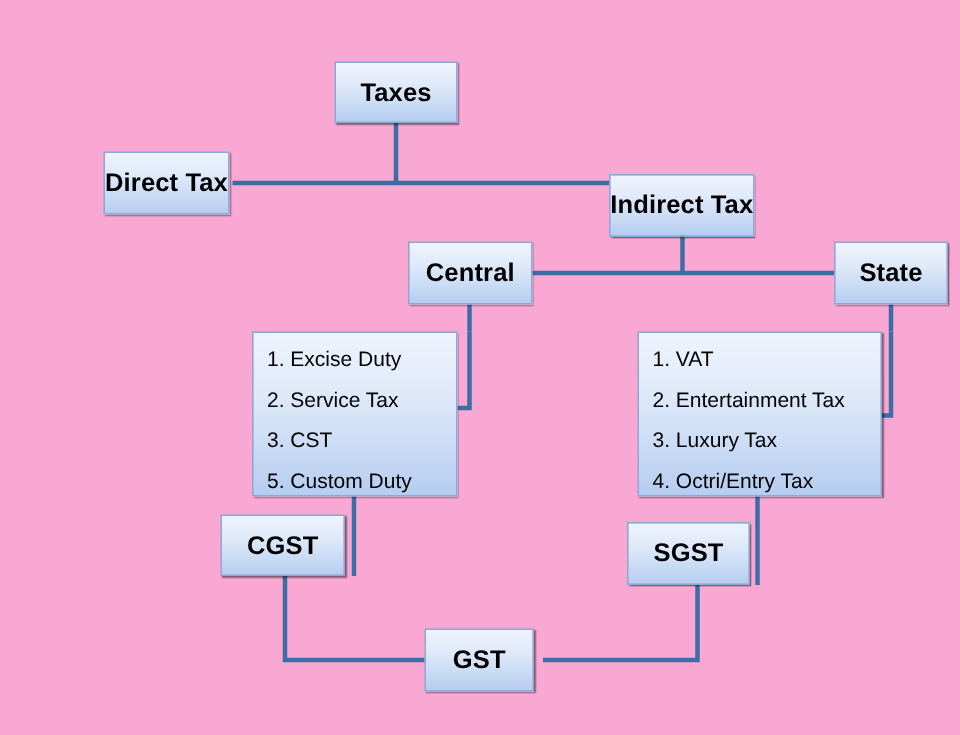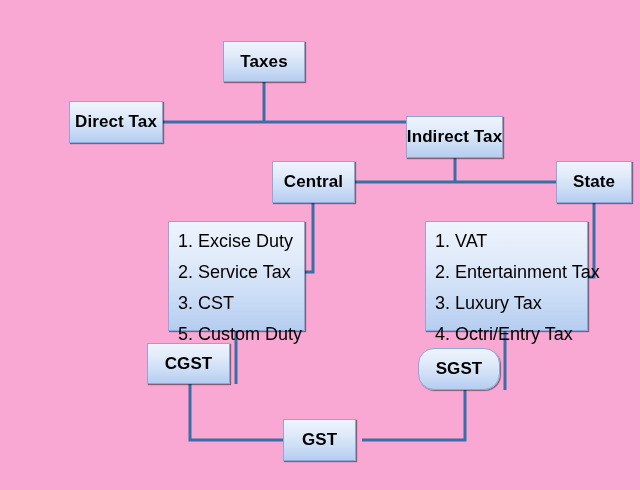--- a/index.html
+++ b/index.html
@@ -30,21 +30,21 @@
     line-height:1.05;
     white-space:nowrap;
   }
   .listnode{
     display:block;
     padding:10px 0 0 9px;
     justify-content:flex-start;
     align-items:flex-start;
   }
   .listnode .li{
-    font-size:18px;
+    font-size:14px;
     font-weight:400;
     color:#000;
     line-height:1.0;
     margin-bottom:13px;
     white-space:nowrap;
   }
 </style>
 </head>
 <body>
 
@@ -76,21 +76,21 @@
       <path d="M190,384 L190,440 L283,440"></path>
 
       <path d="M465,390 L465,440 L362,440"></path>
     </g>
   </svg>
 
   <div class="node" style="left:223px;top:41px;width:82px;height:41px;">
     <span class="label">Taxes</span>
   </div>
 
-  <div class="node" style="left:69px;top:101px;width:94px;height:42px;">
+  <div class="node" style="left:69px;top:101px;width:84px;height:42px;">
     <span class="label">Direct Tax</span>
   </div>
 
   <div class="node" style="left:406px;top:116px;width:97px;height:42px;">
     <span class="label">Indirect Tax</span>
   </div>
 
   <div class="node" style="left:556px;top:161px;width:76px;height:42px;">
     <span class="label">State</span>
   </div>
@@ -110,21 +110,21 @@
     <div class="li">1. VAT</div>
     <div class="li">2. Entertainment Tax</div>
     <div class="li">3. Luxury Tax</div>
     <div class="li">4. Octri/Entry Tax</div>
   </div>
 
   <div class="node" style="left:147px;top:343px;width:83px;height:41px;">
     <span class="label">CGST</span>
   </div>
 
-  <div class="node" style="left:418px;top:348px;width:82px;height:42px;border-radius:16px;">
+  <div class="node" style="left:418px;top:348px;width:82px;height:42px;">
     <span class="label">SGST</span>
   </div>
 
   <div class="node" style="left:283px;top:419px;width:73px;height:42px;">
     <span class="label">GST</span>
   </div>
 
 </div>
 
 </body></html>

